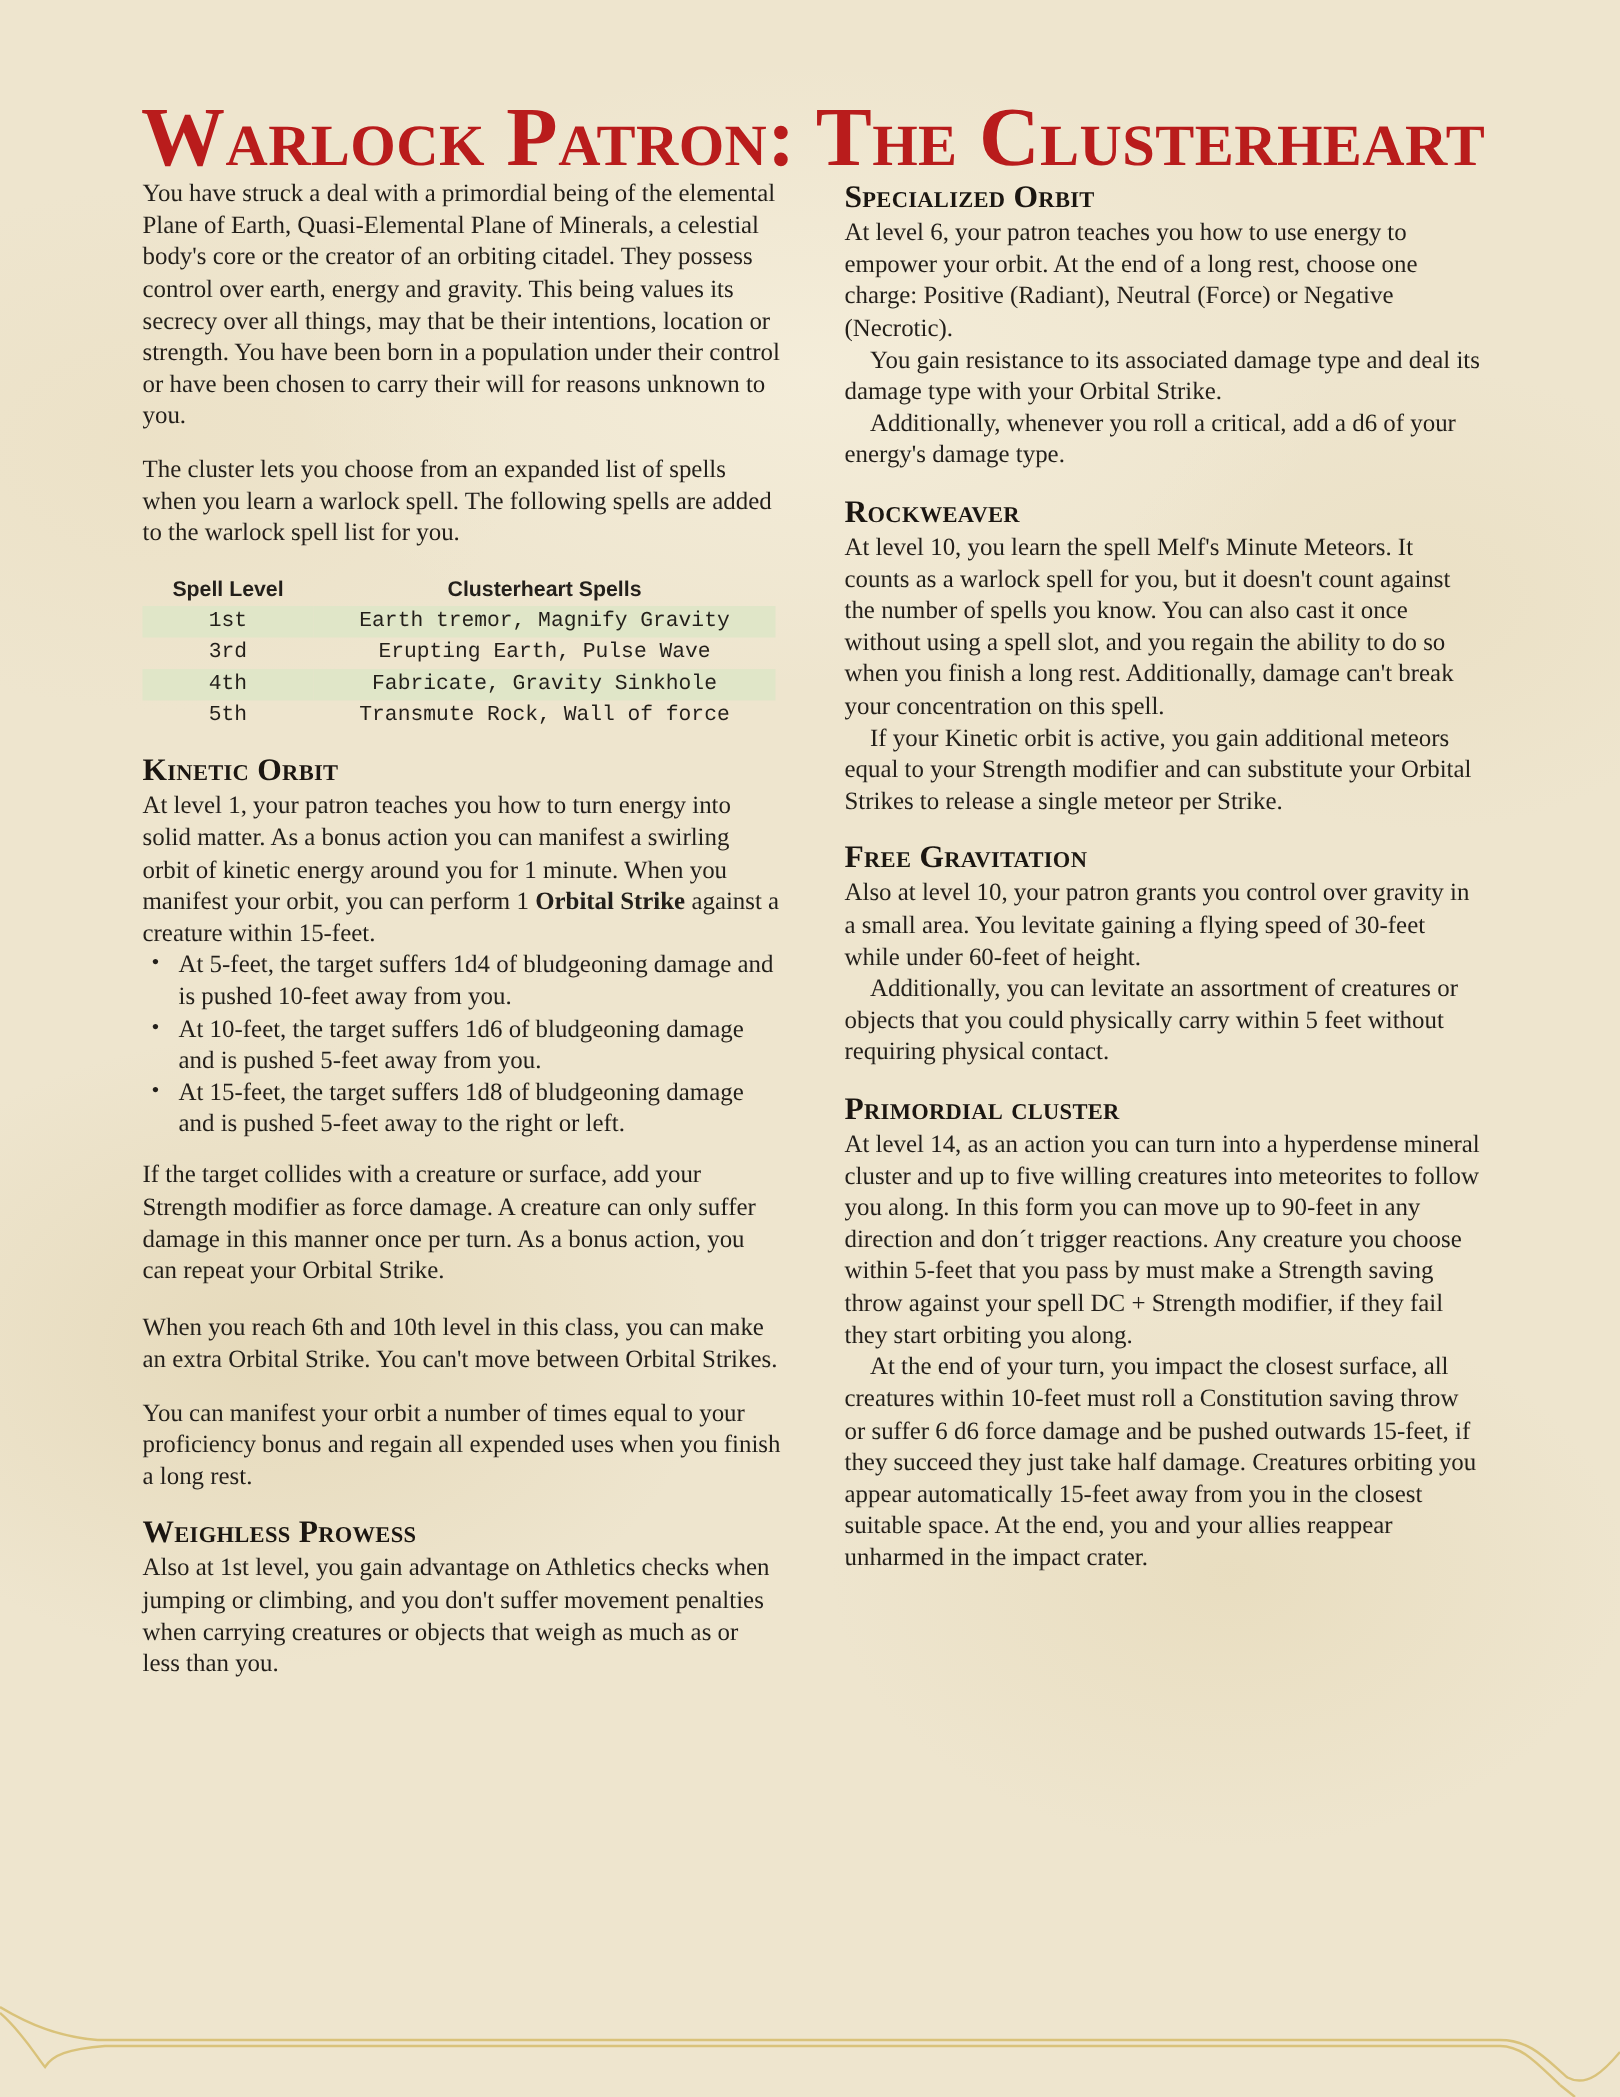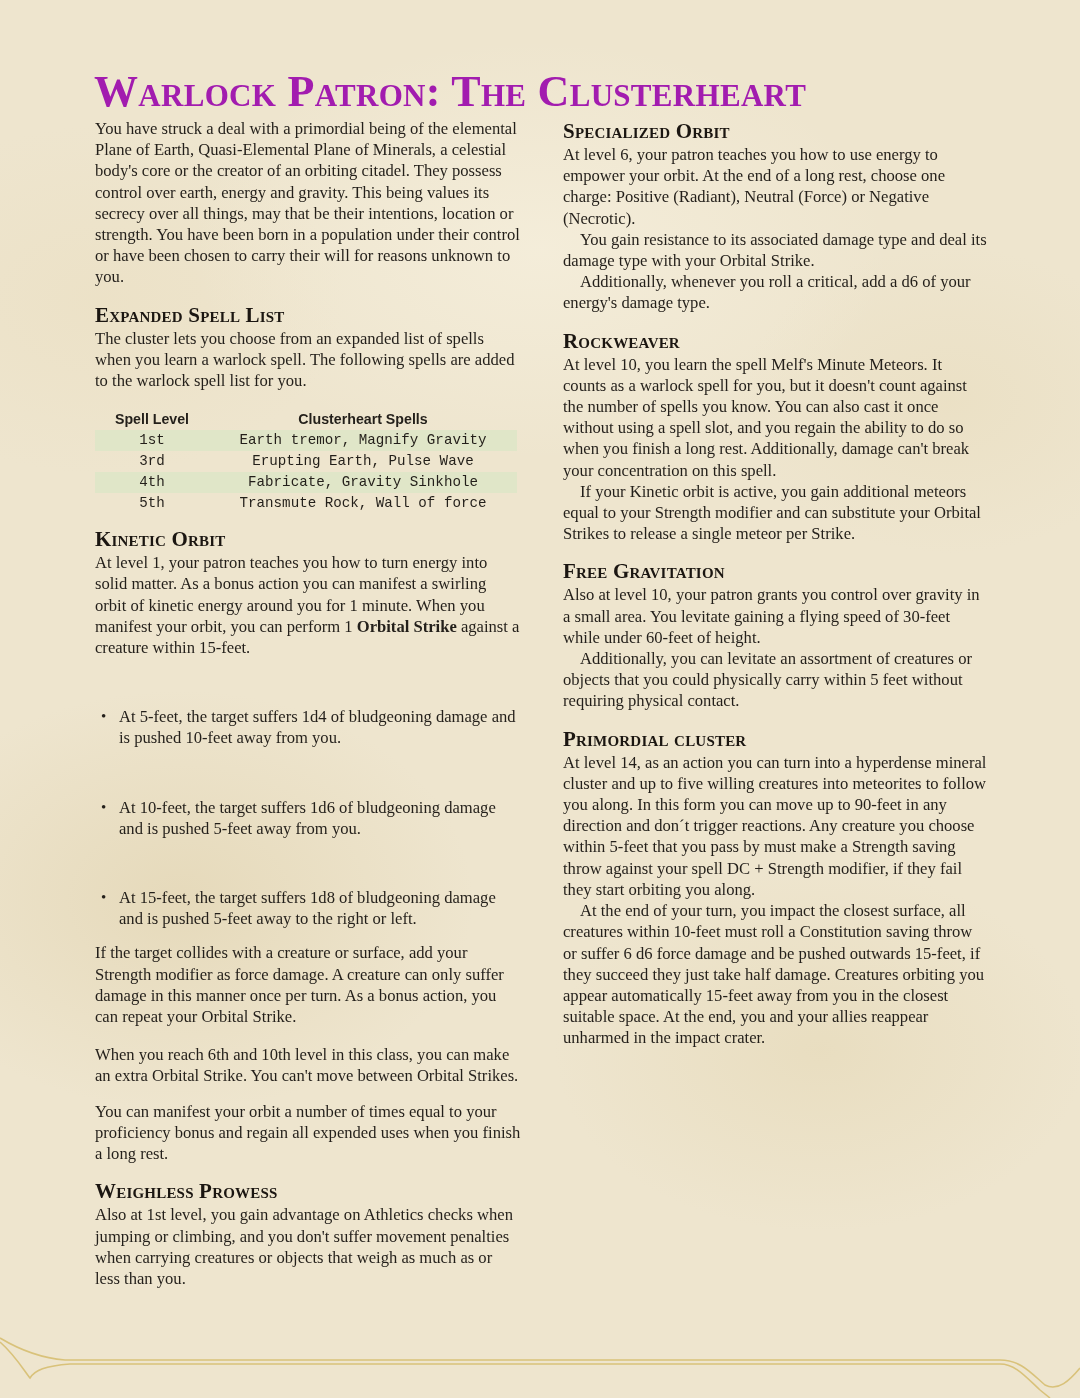--- a/index.html
+++ b/index.html
@@ -12,21 +12,21 @@
         radial-gradient(ellipse 500px 300px at 540px 250px, rgba(248,242,225,0.6), transparent 70%),
         radial-gradient(ellipse 300px 220px at 950px 400px, rgba(225,210,170,0.25), transparent 70%),
         radial-gradient(ellipse 350px 250px at 100px 300px, rgba(230,215,178,0.25), transparent 70%);
       font-family: "Liberation Serif", "DejaVu Serif", serif;
       color: #231f1a;
     }
     .title {
       position: absolute; left: 94px; top: 66px; margin: 0;
       font-family: "Liberation Serif", "DejaVu Serif", serif;
       font-variant: small-caps; font-weight: bold;
-      font-size: 44px; line-height: 52px; color: #a21caf;
+      font-size: 56px; line-height: 52px; color: #b91c1c;
       letter-spacing: 0.3px;
     }
     .col {
       position: absolute; top: 118px; width: 426px;
       font-size: 16.6px; line-height: 21.2px;
     }
     .col-left { left: 95px; }
     .col-right { left: 563px; width: 426px; }
     h3 {
       margin: 0; font-family: "Liberation Serif", "DejaVu Serif", serif;
@@ -41,39 +41,38 @@
     table.spells {
       width: 422px; border-collapse: collapse; margin-top: 18px;
       font-family: "Liberation Sans", "DejaVu Sans", sans-serif;
       font-size: 14.2px; line-height: 21px; color: #231f1a;
     }
     table.spells th { font-weight: bold; text-align: center; padding: 0; }
     table.spells th:first-child { width: 114px; }
     table.spells td { text-align: center; padding: 0; font-family: Liberation Mono, monospace; }
     table.spells tbody tr:nth-child(odd) { background: #e0e6c8; }
     ul.bul { margin: 0; padding: 0 0 0 24px; list-style: none; }
-    ul.bul li { position: relative; margin-top: 48px; }
+    ul.bul li { position: relative; }
     ul.bul li::before {
       content: "\2022"; position: absolute; left: -18px; top: 0; font-size: 15px;
     }
     b { font-weight: bold; }
     .footer-line { position: absolute; left: 0; top: 1320px; width: 1080px; height: 78px; }
   </style>
 </head>
 <body>
 
 <h1 class="title">Warlock Patron: The Clusterheart</h1>
 
 <div class="col col-left">
   <section>
     <p>You have struck a deal with a primordial being of the elemental Plane of Earth, Quasi-Elemental Plane of Minerals, a celestial body's core or the creator of an orbiting citadel. They possess control over earth, energy and gravity. This being values its secrecy over all things, may that be their intentions, location or strength. You have been born in a population under their control or have been chosen to carry their will for reasons unknown to you.</p>
   </section>
 
   <section class="sec">
-    <h3>Expanded Spell List</h3>
     <p>The cluster lets you choose from an expanded list of spells when you learn a warlock spell. The following spells are added to the warlock spell list for you.</p>
     <table class="spells">
       <thead>
         <tr>
           <th>Spell Level</th>
           <th>Clusterheart Spells</th>
         </tr>
       </thead>
       <tbody>
         <tr>

